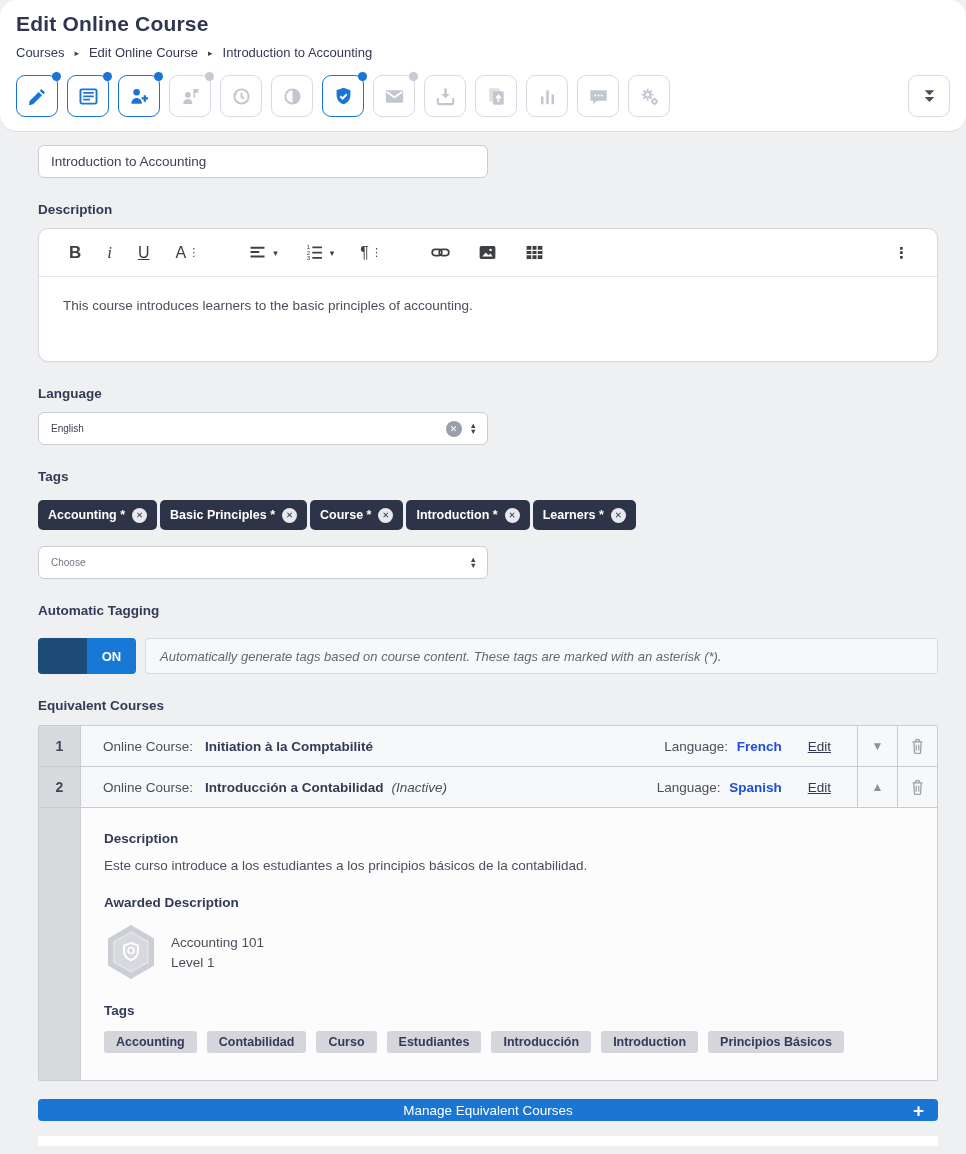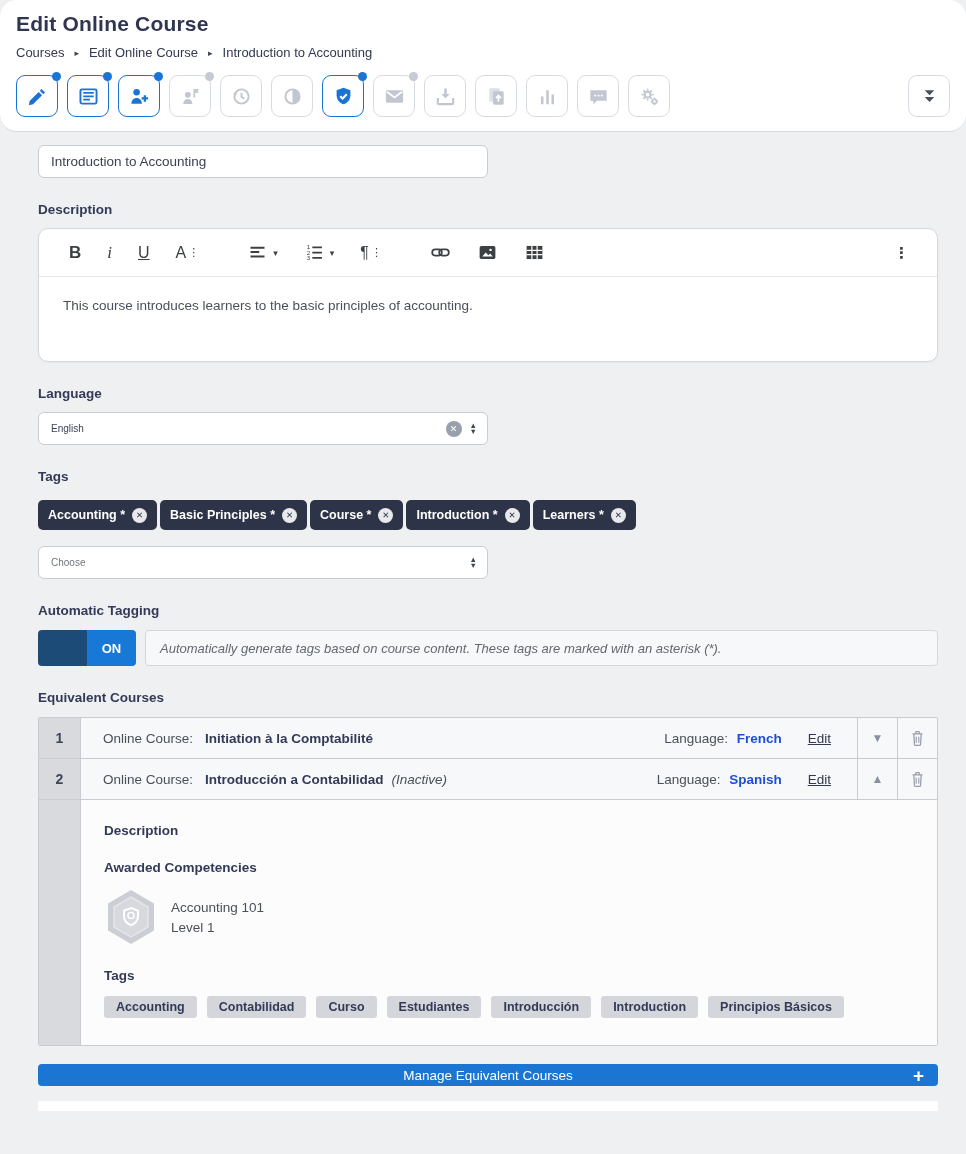--- a/index.html
+++ b/index.html
@@ -48,21 +48,21 @@
   .clear-circle { width:16px; height:16px; border-radius:50%; background:#98a0ac; color:#fff; font-size:9px; font-weight:700;
                   display:flex; align-items:center; justify-content:center; cursor:pointer; }
   .stepper { display:flex; flex-direction:column; line-height:6px; font-size:7.5px; color:#3f4655; cursor:pointer; }
   
   .pills { display:flex; gap:3px; margin-top:16px; flex-wrap:wrap; }
   .pill-dark { display:flex; align-items:center; gap:7px; background:#2e3447; color:#fff; font-size:12.5px; font-weight:700;
                border-radius:5px; padding:0 10px; height:30px; }
   .pill-x { width:15px; height:15px; border-radius:50%; background:#e8e9ec; color:#2e3447; font-size:8.5px; font-weight:700;
             display:flex; align-items:center; justify-content:center; cursor:pointer; }
   
-  .toggle-row { display:flex; align-items:stretch; margin-top:12px; }
+  .toggle-row { display:flex; align-items:stretch; margin-top:20px; }
   .toggle { display:flex; width:98px; flex:none; border-radius:4px; overflow:hidden; cursor:pointer; }
   .t-off { width:49px; background:#1c4b77; }
   .t-on  { width:49px; background:#1878d5; color:#fff; font-size:13px; font-weight:700; display:flex; align-items:center; justify-content:center; }
   .hint-box { flex:1; margin-left:9px; border:1px solid #d5d8de; border-radius:4px; background:#f7f8f9;
               display:flex; align-items:center; padding:0 14px; font-size:13px; font-style:italic; color:#63686f; height:36px; }
   
   .eq-table { margin-top:12px; border:1px solid #c9ccd2; border-radius:2px; background:#f7f8f9; }
   .eq-row { display:flex; align-items:stretch; min-height:41px; border-bottom:1px solid #c9ccd2; }
   .eq-row:last-child { border-bottom:none; }
   .cell-num { width:42px; flex:none; background:#d8dade; border-right:1px solid #c9ccd2; display:flex;
@@ -377,22 +377,23 @@
             <path d="M6.8 6.5l.9 15a1.4 1.4 0 001.4 1.3h5.8a1.4 1.4 0 001.4-1.3l.9-15" stroke="#9aa0ab" stroke-width="1.8" fill="none"></path>
             <path d="M10.2 10.5v8.5M13.8 10.5v8.5" stroke="#9aa0ab" stroke-width="1.6"></path>
           </svg>
       </div>
     </div>
 
     <div class="panel-row">
       <div class="panel-num"></div>
       <div class="panel-body">
         <div class="section-label">Description</div>
-
-        <div class="section-label mt22">Awarded Competencies</div>
+        <div class="panel-text">Este curso introduce a los estudiantes a los principios básicos de la contabilidad.</div>
+
+        <div class="section-label mt22">Awarded Description</div>
         <div class="comp-block">
           <svg width="54" height="58" viewBox="0 0 54 58">
             <path d="M27 2L50 15.5v27L27 56 4 42.5v-27z" fill="#ccced5"></path>
             <path d="M27 9L44 19v20L27 49 10 39V19z" fill="#d7d9df" stroke="#e4e5e9" stroke-width="1.5"></path>
             <path d="M27 20l7 2.6v5.2c0 4.6-3 8-7 9.4-4-1.4-7-4.8-7-9.4v-5.2z" fill="none" stroke="#ffffff" stroke-width="2"></path>
             <circle cx="27" cy="27.5" r="3" fill="none" stroke="#ffffff" stroke-width="1.6"></circle>
           </svg>
           <div class="comp-text">
             <span>Accounting 101</span>
             <span>Level 1</span>

